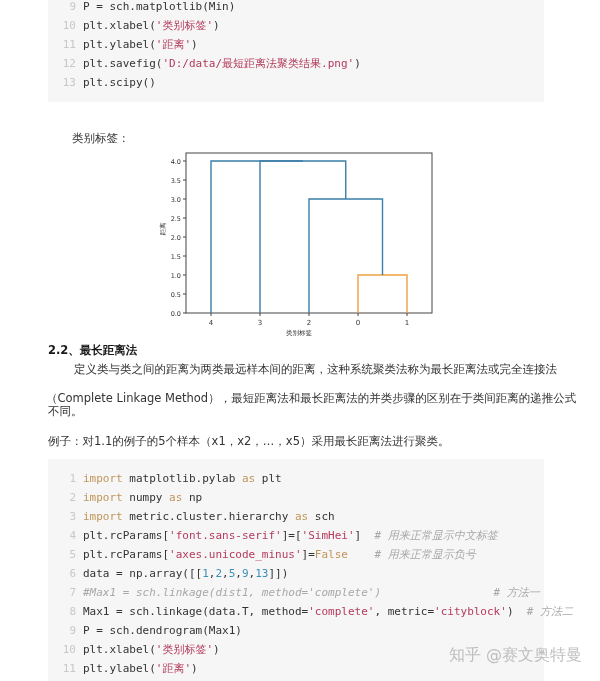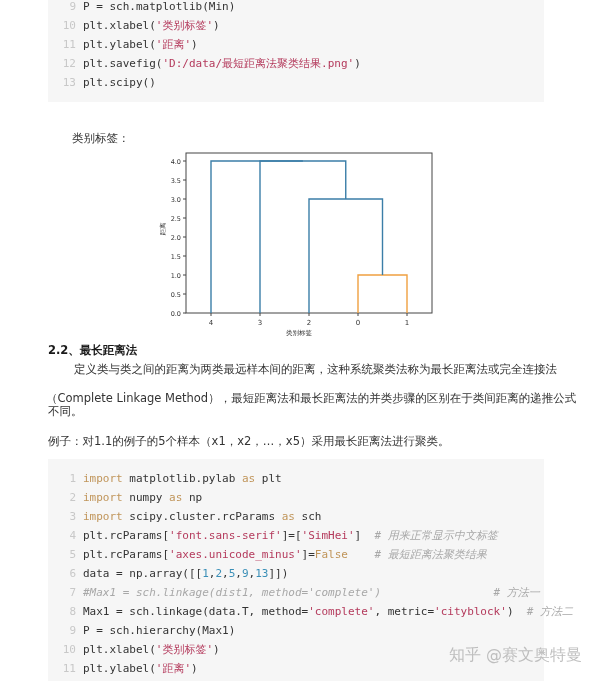--- a/index.html
+++ b/index.html
@@ -77,25 +77,25 @@
 <div class="heading" style="left:48px;top:343px;">2.2、最长距离法</div>
 <div class="para" style="left:74px;top:359px;text-align:right;">定义类与类之间的距离为两类最远样本间的距离，这种系统聚类法称为最长距离法或完全连接法</div>
 <div class="para" style="left:46px;top:380px;margin-top:8px;">（Complete Linkage Method），最短距离法和最长距离法的并类步骤的区别在于类间距离的递推公式</div>
 <div class="para" style="left:48px;top:401px;">不同。</div>
 <div class="para" style="left:48px;top:431px;">例子：对1.1的例子的5个样本（x1，x2，…，x5）采用最长距离法进行聚类。</div>
 
 <div class="code-block" style="top:459px;height:240px;">
   <div id="bottom-lines">
       <div class="code-line" style="top: 10px;"><span class="ln">1</span><span class="code"><span class="kw">import</span><span> matplotlib.pylab </span><span class="kw">as</span><span> plt</span></span></div>
       <div class="code-line" style="top: 29px;"><span class="ln">2</span><span class="code"><span class="kw">import</span><span> numpy </span><span class="kw">as</span><span> np</span></span></div>
-      <div class="code-line" style="top: 48px;"><span class="ln">3</span><span class="code"><span class="kw">import</span><span> scipy.cluster.rcParams </span><span class="kw">as</span><span> sch</span></span></div>
+      <div class="code-line" style="top: 48px;"><span class="ln">3</span><span class="code"><span class="kw">import</span><span> metric.cluster.hierarchy </span><span class="kw">as</span><span> sch</span></span></div>
       <div class="code-line" style="top: 67px;"><span class="ln">4</span><span class="code"><span>plt.rcParams[</span><span class="str">'font.sans-serif'</span><span>]=[</span><span class="str">'SimHei'</span><span>]  </span><span class="cmt"># 用来正常显示中文标签</span></span></div>
-      <div class="code-line" style="top: 86px;"><span class="ln">5</span><span class="code"><span>plt.rcParams[</span><span class="str">'axes.unicode_minus'</span><span>]=</span><span class="kw">False</span><span>    </span><span class="cmt"># 最短距离法聚类结果</span></span></div>
+      <div class="code-line" style="top: 86px;"><span class="ln">5</span><span class="code"><span>plt.rcParams[</span><span class="str">'axes.unicode_minus'</span><span>]=</span><span class="kw">False</span><span>    </span><span class="cmt"># 用来正常显示负号</span></span></div>
       <div class="code-line" style="top: 105px;"><span class="ln">6</span><span class="code"><span>data = np.array([[</span><span class="num">1</span><span>,</span><span class="num">2</span><span>,</span><span class="num">5</span><span>,</span><span class="num">9</span><span>,</span><span class="num">13</span><span>]])</span></span></div>
       <div class="code-line" style="top: 124px;"><span class="ln">7</span><span class="code"><span class="cmt">#Max1 = sch.linkage(dist1, method='complete')                 # 方法一</span></span></div>
       <div class="code-line" style="top: 143px;"><span class="ln">8</span><span class="code"><span>Max1 = sch.linkage(data.T, method=</span><span class="str">'complete'</span><span>, metric=</span><span class="str">'cityblock'</span><span>)  </span><span class="cmt"># 方法二</span></span></div>
-      <div class="code-line" style="top: 162px;"><span class="ln">9</span><span class="code"><span>P = sch.hierarchy(Max1)</span></span></div>
+      <div class="code-line" style="top: 162px;"><span class="ln">9</span><span class="code"><span>P = sch.dendrogram(Max1)</span></span></div>
       <div class="code-line" style="top: 181px;"><span class="ln">10</span><span class="code"><span>plt.xlabel(</span><span class="str">'类别标签'</span><span>)</span></span></div>
       <div class="code-line" style="top: 200px;"><span class="ln">11</span><span class="code"><span>plt.ylabel(</span><span class="str">'距离'</span><span>)</span></span></div>
     </div>
 </div>
 
 <div class="watermark">知乎 @赛文奥特曼</div>
 
 </body></html>

